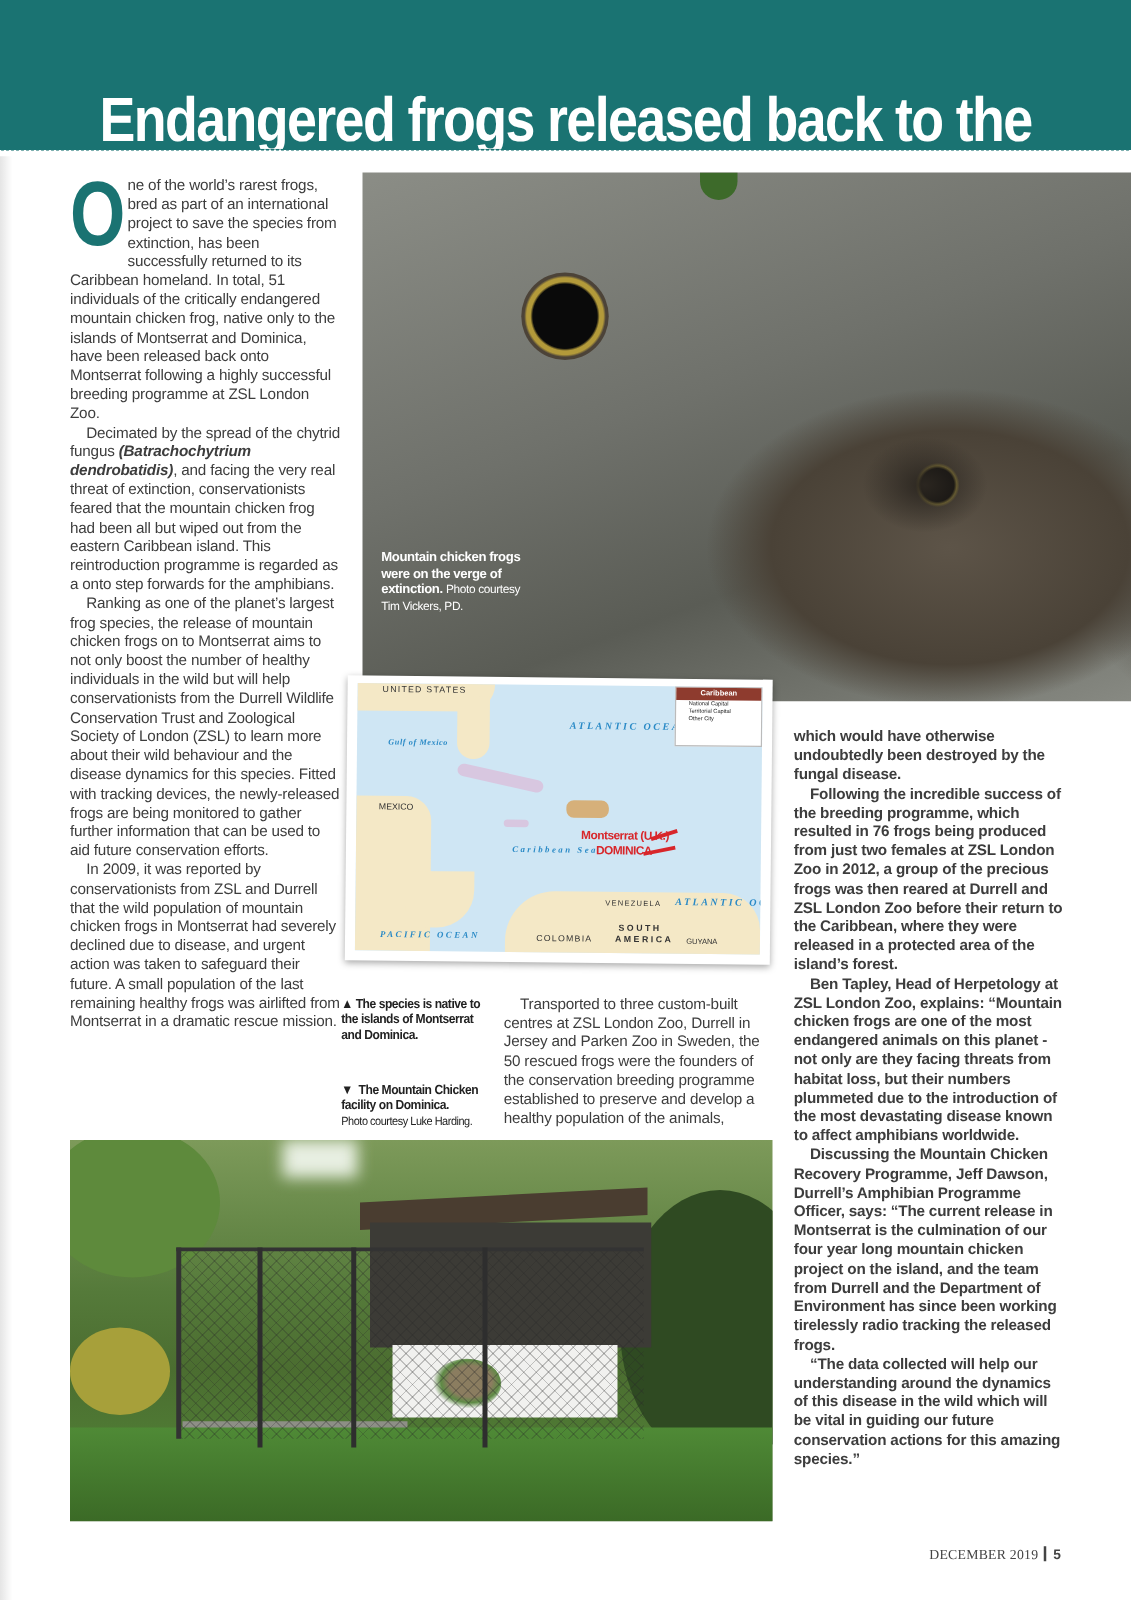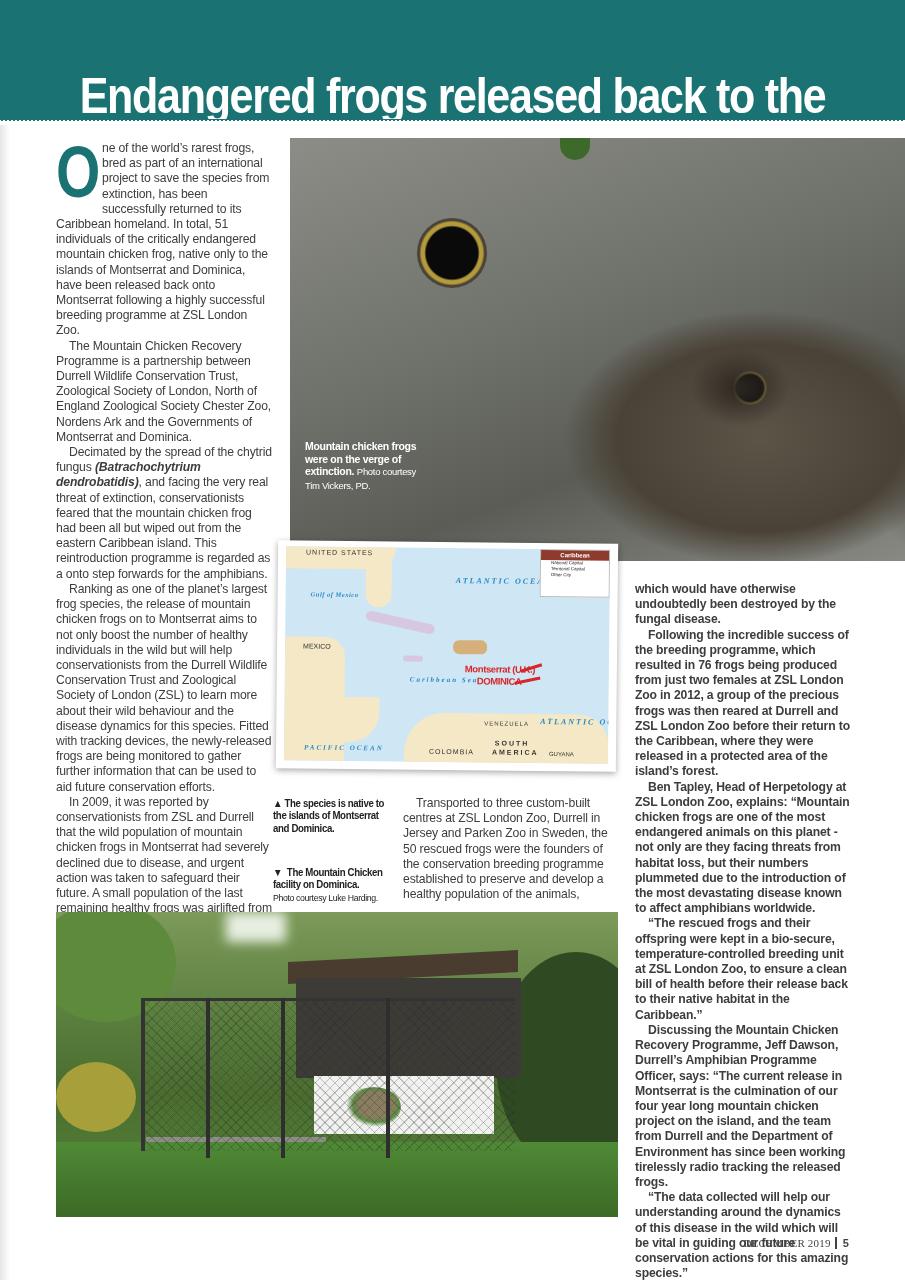--- a/index.html
+++ b/index.html
@@ -150,21 +150,20 @@
 <body>
 
 <div class="gutter-shadow"></div>
 
 <header class="header">
   <h1 class="header-title">Endangered frogs released back to the wild</h1>
 </header>
 
 <div class="col col1">
   <p class="first"><span class="dropcap">O</span><span>ne of the world’s rarest frogs, bred as part of an international project to save the species from extinction, has been successfully returned to its Caribbean homeland. In total, 51 individuals of the critically endangered mountain chicken frog, native only to the islands of Montserrat and Dominica, have been released back onto Montserrat following a highly successful breeding programme at ZSL London Zoo.</span></p>
-  <p>The Mountain Chicken Recovery Programme is a partnership between Durrell Wildlife Conservation Trust, Zoological Society of London, North of England Zoological Society Chester Zoo, Nordens Ark and the Governments of Montserrat and Dominica.</p>
   <p><span>Decimated by the spread of the chytrid fungus </span><em>(Batrachochytrium dendrobatidis)</em><span>, and facing the very real threat of extinction, conservationists feared that the mountain chicken frog had been all but wiped out from the eastern Caribbean island. This reintroduction programme is regarded as a onto step forwards for the amphibians.</span></p>
   <p>Ranking as one of the planet’s largest frog species, the release of mountain chicken frogs on to Montserrat aims to not only boost the number of healthy individuals in the wild but will help conservationists from the Durrell Wildlife Conservation Trust and Zoological Society of London (ZSL) to learn more about their wild behaviour and the disease dynamics for this species. Fitted with tracking devices, the newly-released frogs are being monitored to gather further information that can be used to aid future conservation efforts.</p>
   <p>In 2009, it was reported by conservationists from ZSL and Durrell that the wild population of mountain chicken frogs in Montserrat had severely declined due to disease, and urgent action was taken to safeguard their future. A small population of the last remaining healthy frogs was airlifted from Montserrat in a dramatic rescue mission.</p>
 </div>
 
 <div class="photo-frog">
   <div class="leaf" style="left:270px;top:0;"></div>
   <div class="foliage"></div>
   <div class="eye"></div>
   <div class="frog-caption">
@@ -219,21 +218,20 @@
 </div>
 
 <div class="col col2">
   <p>Transported to three custom-built centres at ZSL London Zoo, Durrell in Jersey and Parken Zoo in Sweden, the 50 rescued frogs were the founders of the conservation breeding programme established to preserve and develop a healthy population of the animals,</p>
 </div>
 
 <div class="col col3">
   <p class="first">which would have otherwise undoubtedly been destroyed by the fungal disease.</p>
   <p>Following the incredible success of the breeding programme, which resulted in 76 frogs being produced from just two females at ZSL London Zoo in 2012, a group of the precious frogs was then reared at Durrell and ZSL London Zoo before their return to the Caribbean, where they were released in a protected area of the island’s forest.</p>
   <p>Ben Tapley, Head of Herpetology at ZSL London Zoo, explains: “Mountain chicken frogs are one of the most endangered animals on this planet - not only are they facing threats from habitat loss, but their numbers plummeted due to the introduction of the most devastating disease known to affect amphibians worldwide.</p>
-  <p>“The rescued frogs and their offspring were kept in a bio-secure, temperature-controlled breeding unit at ZSL London Zoo, to ensure a clean bill of health before their release back to their native habitat in the Caribbean.”</p>
   <p>Discussing the Mountain Chicken Recovery Programme, Jeff Dawson, Durrell’s Amphibian Programme Officer, says: “The current release in Montserrat is the culmination of our four year long mountain chicken project on the island, and the team from Durrell and the Department of Environment has since been working tirelessly radio tracking the released frogs.</p>
   <p>“The data collected will help our understanding around the dynamics of this disease in the wild which will be vital in guiding our future conservation actions for this amazing species.”</p>
 </div>
 
 <div class="photo-facility">
   <div class="sky"></div>
   <div class="tree" style="left:-20px;top:-10px;width:140px;height:120px;background:#5e8a3c;"></div>
   <div class="tree" style="left:0;top:150px;width:80px;height:70px;background:#a7a03a;"></div>
   <div class="tree" style="left:440px;top:40px;width:160px;height:220px;background:#2f4a22;"></div>
   <div class="roof"></div>

